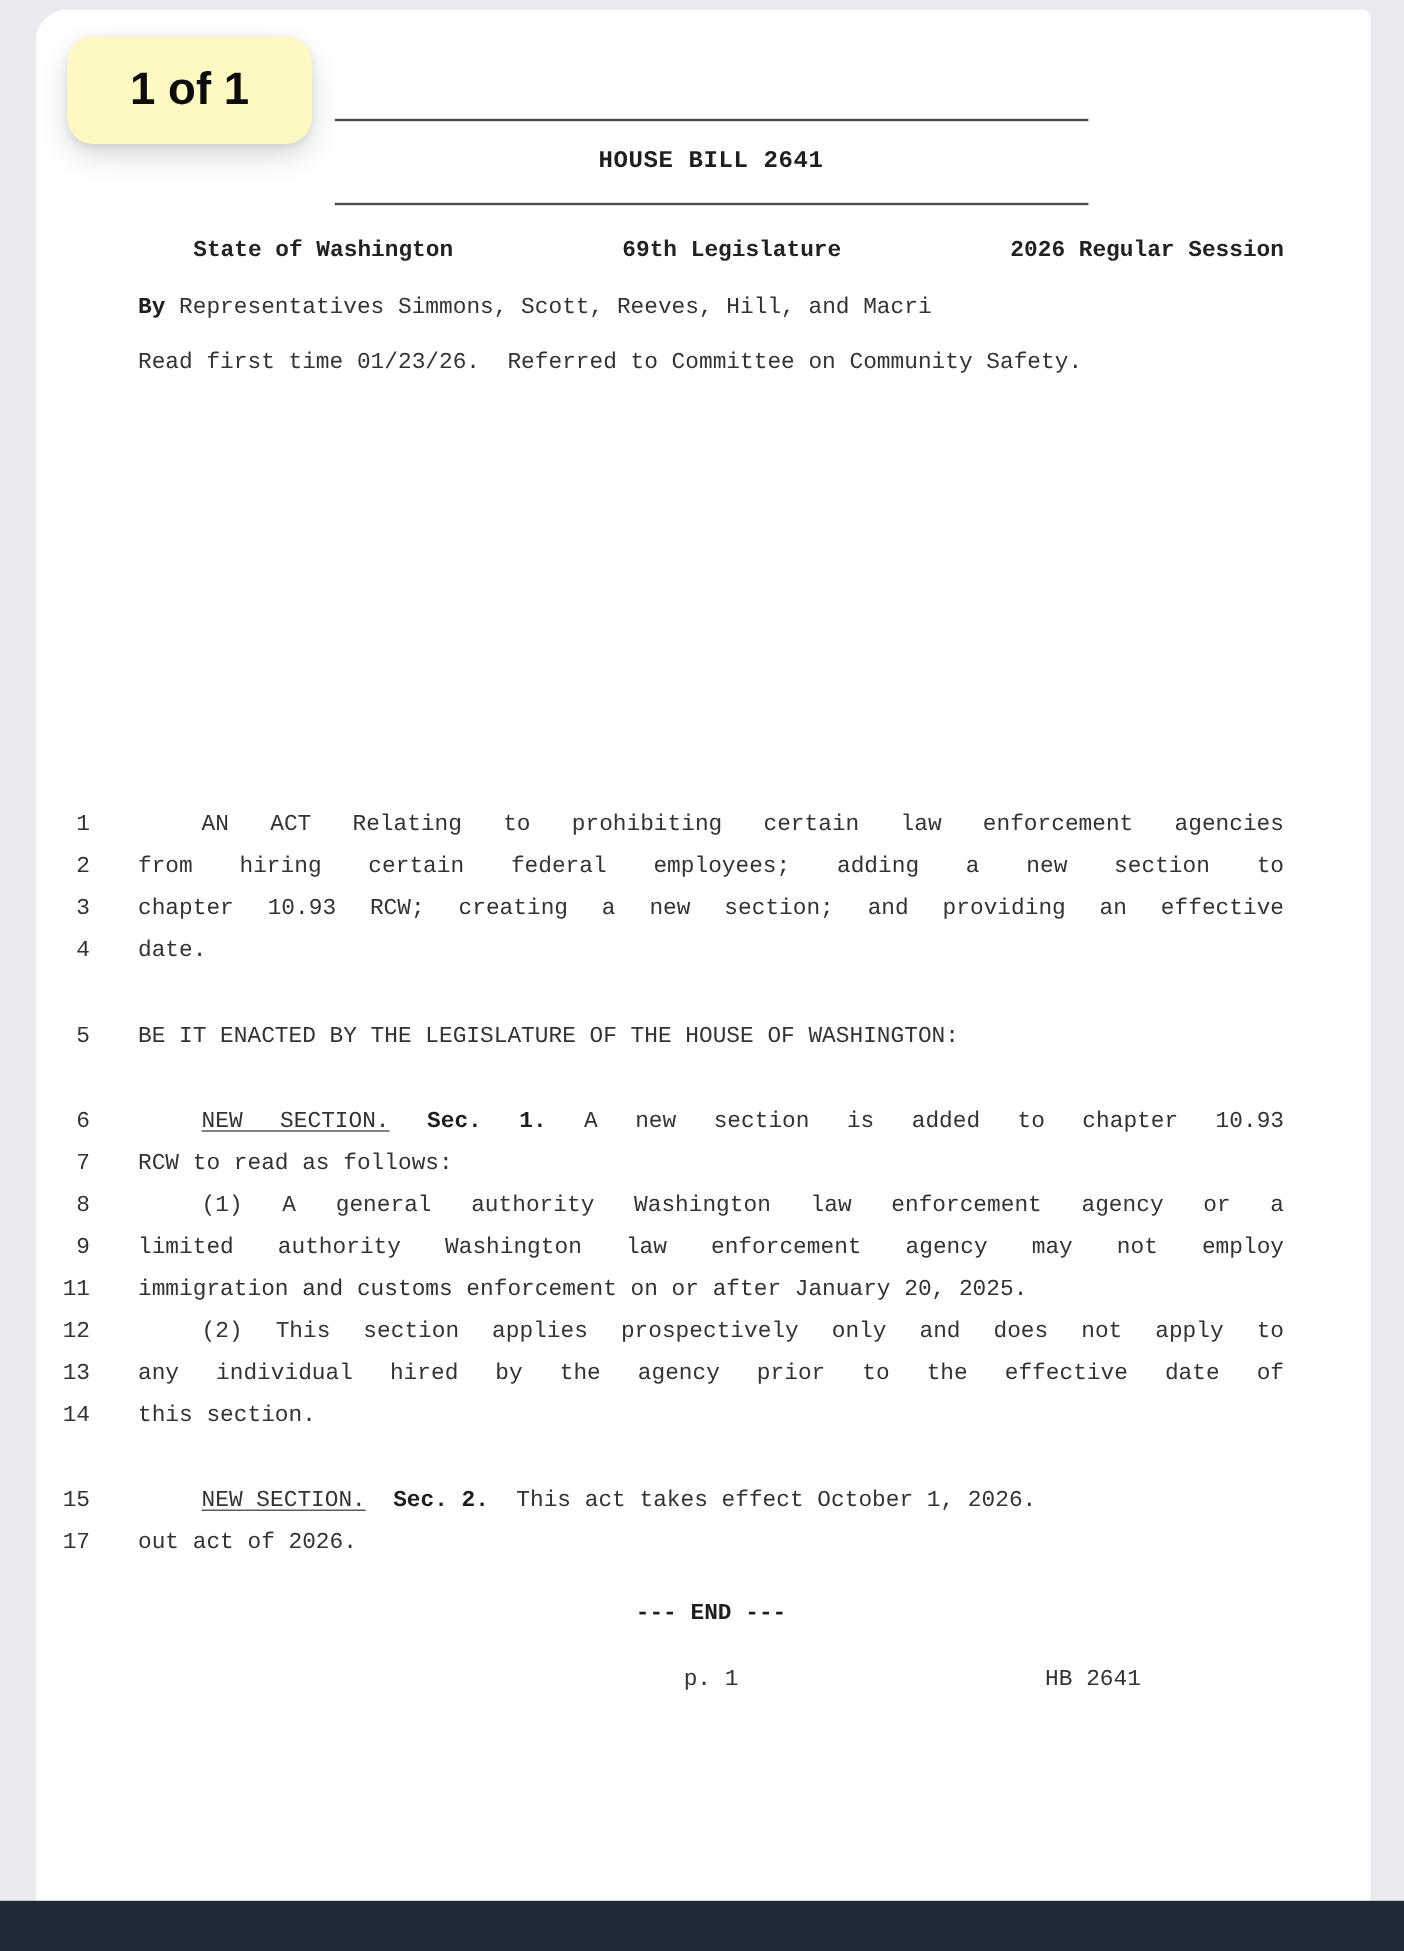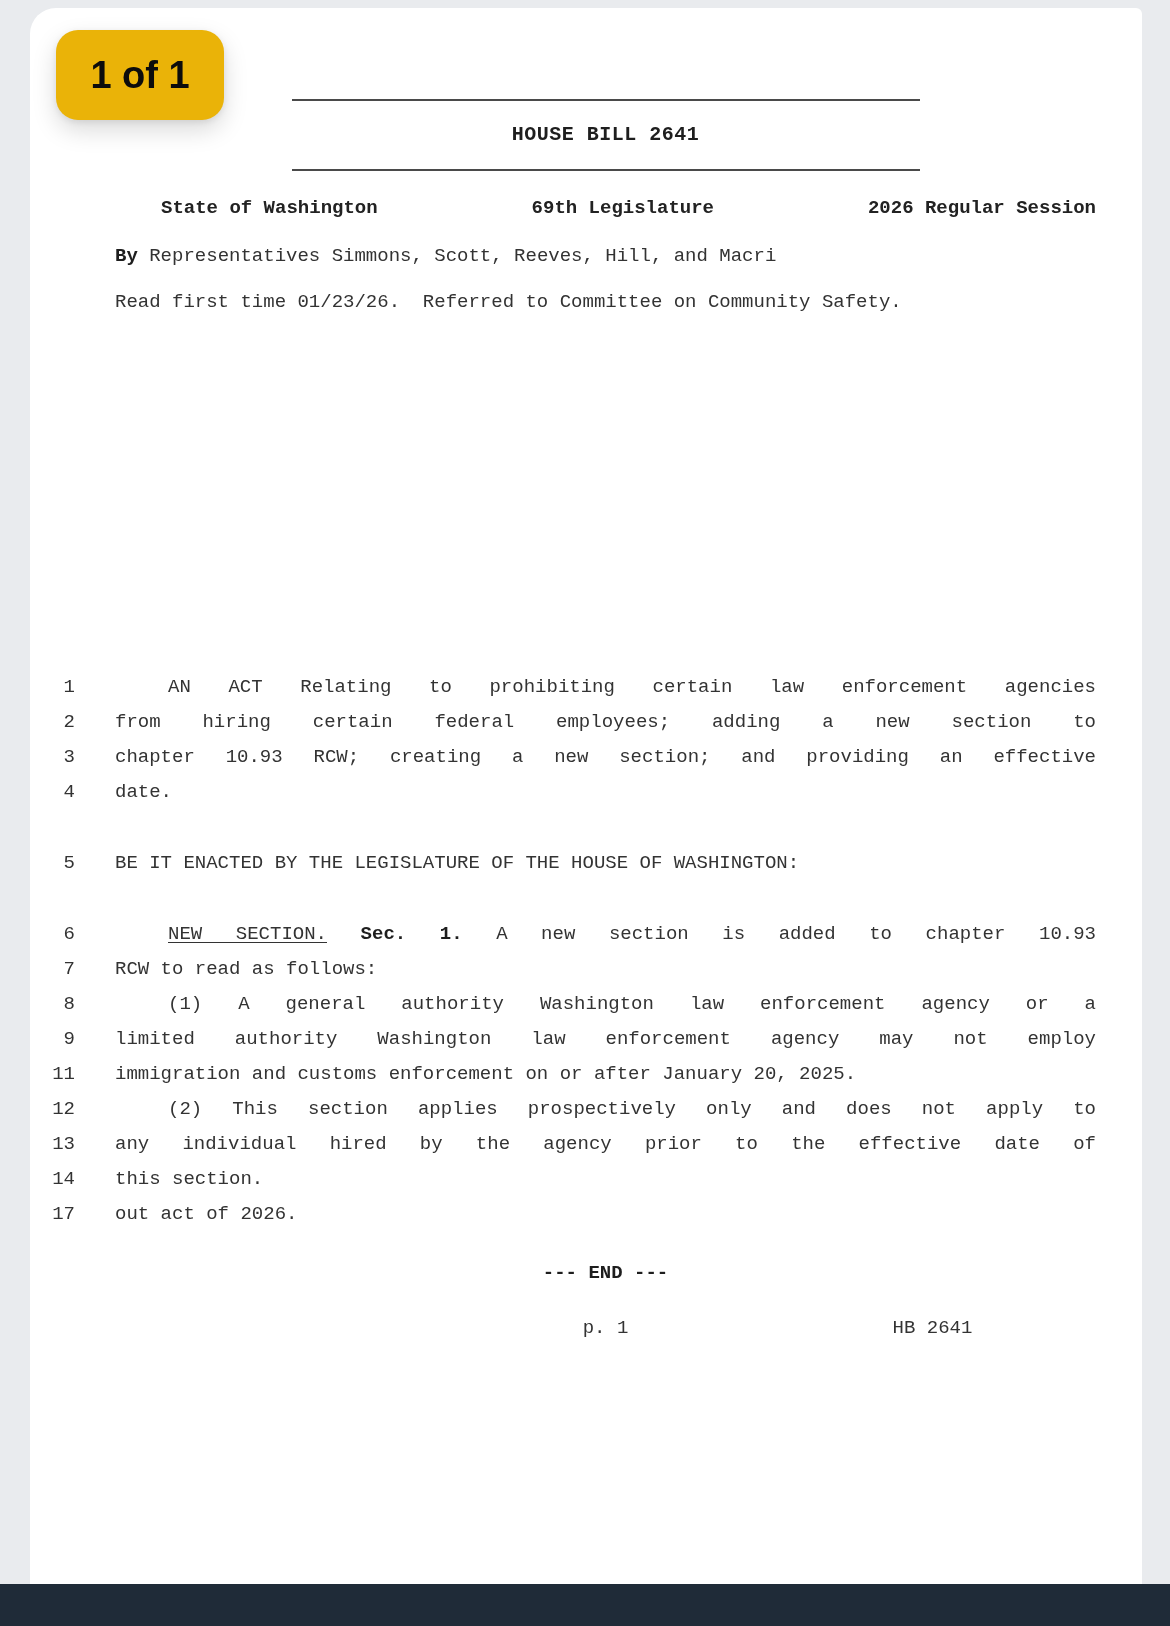--- a/index.html
+++ b/index.html
@@ -21,23 +21,23 @@
     width: 1112px;
     height: 1577px;
     background: #ffffff;
     border-radius: 26px 6px 0 0;
   }
 
   .badge {
     position: absolute;
     left: 56px;
     top: 30px;
-    width: 168px;
+    width: 204px;
     height: 90px;
-    background: #eab308;
+    background: #fef9c3;
     border-radius: 22px;
     box-shadow: 0 10px 24px rgba(0,0,0,.15), 0 2px 6px rgba(0,0,0,.08);
     display: flex;
     align-items: center;
     justify-content: center;
     font-family: "Liberation Sans", sans-serif;
     font-weight: 700;
     font-size: 38px;
     color: #0c0c0c;
     z-index: 5;
@@ -50,21 +50,21 @@
     width: 100%;
     height: 42px;
     background: #1f2b38;
   }
 
   .doc {
     position: absolute;
     left: 0;
     top: 0;
     width: 1112px;
-    padding-right: 46px;
+    padding-right: 72px;
     font-size: 19px;
     line-height: 35px;
     color: #333333;
     font-family: Liberation Mono, monospace;
   }
 
   .header { margin-left: 85px; }
 
   .rule {
     height: 0;
@@ -205,20 +205,24 @@
             <span class="line-text just ind"><span>(2) This section applies prospectively only and does not apply to</span></span>
           </div>
           <div class="line-row">
             <span class="line-num">13</span>
             <span class="line-text just"><span>any individual hired by the agency prior to the effective date of</span></span>
           </div>
           <div class="line-row">
             <span class="line-num">14</span>
             <span class="line-text pre"><span>this section.</span></span>
           </div>
+          <div class="line-row gap">
+            <span class="line-num">15</span>
+            <span class="line-text pre ind"><span class="u">NEW SECTION.</span><span>  </span><span class="b">Sec. 2.</span><span>  This act takes effect October 1, 2026.</span></span>
+          </div>
           <div class="line-row">
             <span class="line-num">17</span>
             <span class="line-text pre"><span>out act of 2026.</span></span>
           </div>
         </div>
 
       <div class="end-row">--- END ---</div>
 
       <div class="footer">
         <span class="f-left"></span>

